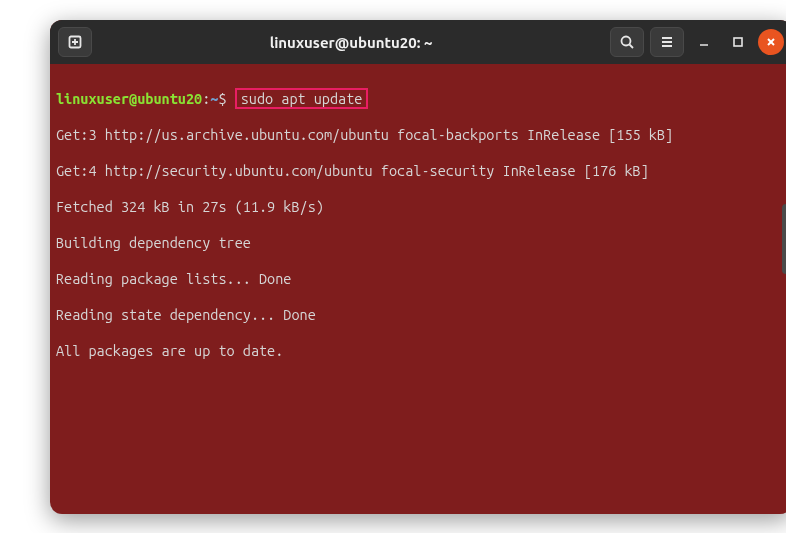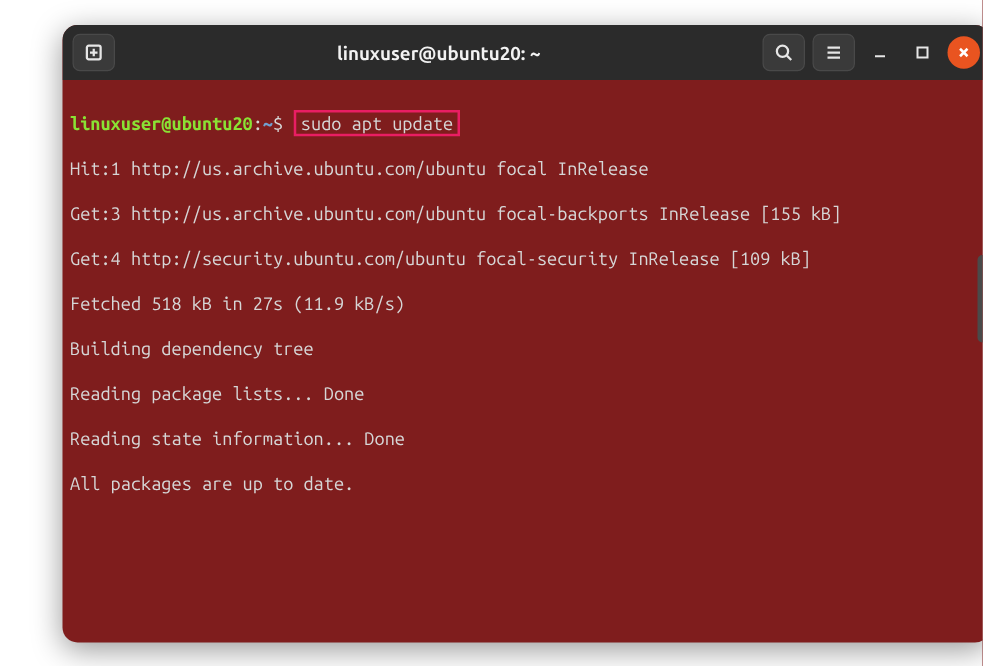--- a/index.html
+++ b/index.html
@@ -150,25 +150,24 @@
         <svg width="12" height="12" viewBox="0 0 12 12">
           <line x1="3" y1="3" x2="9" y2="9"></line>
           <line x1="9" y1="3" x2="3" y2="9"></line>
         </svg>
       </div>
     </div>
   </div>
 
   <div class="term">
 <span class="line"><span class="prompt-user">linuxuser@ubuntu20</span><span class="prompt-colon">:</span><span class="prompt-path">~</span><span class="prompt-sym">$</span> <span class="highlight-box">sudo apt update</span></span>
-<span class="line out">Hit:1 http://us.archive.ubuntu.com/ubuntu focal InRelease</span>
 <span class="line out">Get:3 http://us.archive.ubuntu.com/ubuntu focal-backports InRelease [155 kB]</span>
-<span class="line out">Get:4 http://security.ubuntu.com/ubuntu focal-security InRelease [109 kB]</span>
-<span class="line out">Fetched 518 kB in 27s (11.9 kB/s)</span>
+<span class="line out">Get:4 http://security.ubuntu.com/ubuntu focal-security InRelease [176 kB]</span>
+<span class="line out">Fetched 324 kB in 27s (11.9 kB/s)</span>
 <span class="line out">Building dependency tree</span>
 <span class="line out">Reading package lists... Done</span>
-<span class="line out">Reading state information... Done</span>
+<span class="line out">Reading state dependency... Done</span>
 <span class="line out">All packages are up to date.</span>
     <div class="scrollbar-track"></div>
     <div class="scrollbar-thumb"></div>
   </div>
 
 </div>
 
 </body></html>

